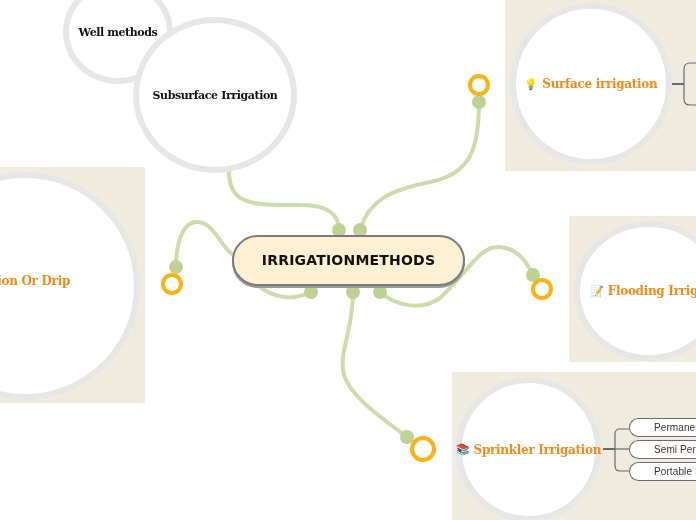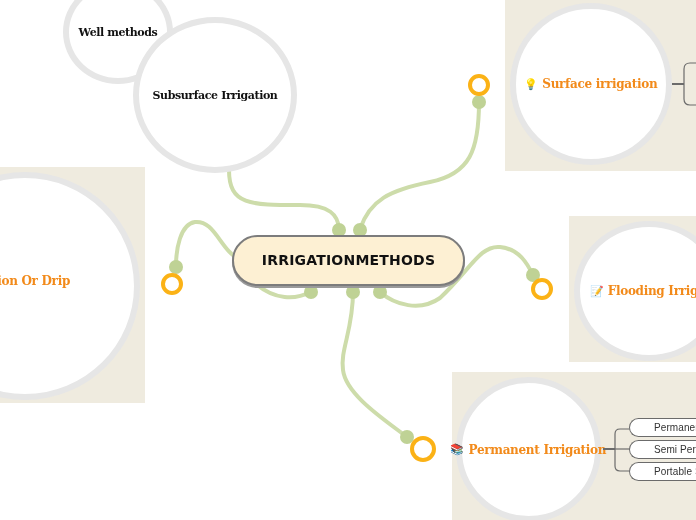--- a/index.html
+++ b/index.html
@@ -111,21 +111,21 @@
     </g>
   </svg>
 
   <div class="bubble" style="left:574px;top:221px;width:150px;height:140px;justify-content:flex-start;padding-left:10px;">
     <span class="emoji-icon">📝</span>
     <span class="topic-label">Flooding Irrigation</span>
   </div>
 
   <div class="bubble" style="left:456px;top:377px;width:145px;height:145px;">
     <span class="emoji-icon">📚</span>
-    <span class="topic-label">Permanent Irrigation</span>
+    <span class="topic-label">Sprinkler Irrigation</span>
   </div>
   <svg width="696" height="520">
     <g fill="none" stroke="#6b6b6b" stroke-width="1.2">
       <line x1="603" y1="449" x2="615" y2="449" stroke-width="2"></line>
       <path d="M630,429 L620,429 Q615,429 615,434 L615,466 Q615,471 620,471 L630,471"></path>
       <line x1="615" y1="449" x2="630" y2="449"></line>
     </g>
   </svg>
   <div class="subtopic" style="left:629px;top:418px;width:67px;">
     <span>Permanent S</span>

